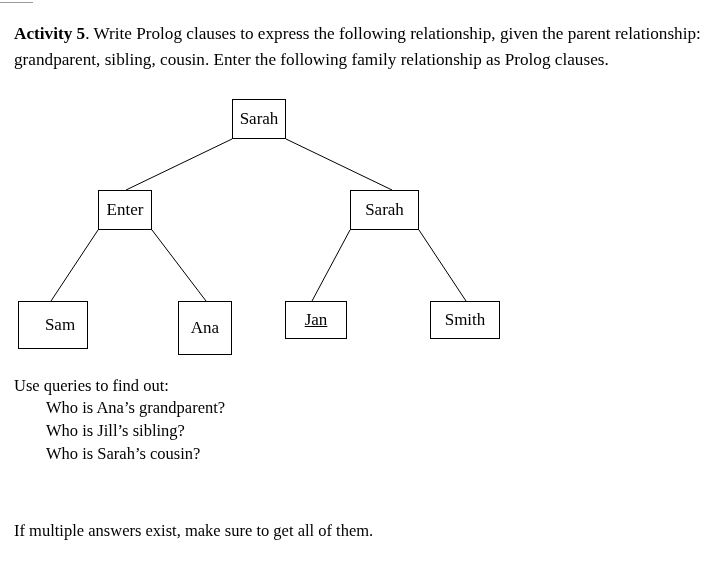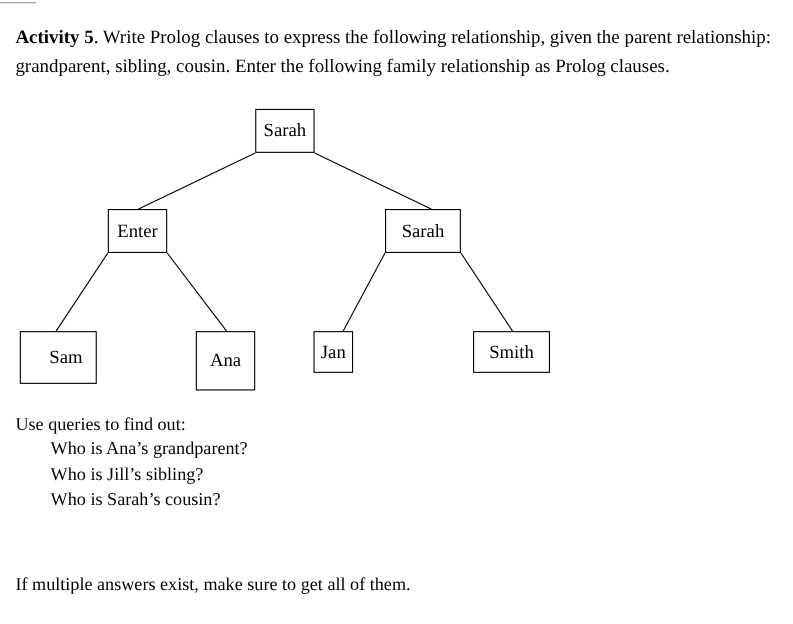--- a/index.html
+++ b/index.html
@@ -70,21 +70,21 @@
   }
 
   
   #node-bill   { left: 232px; top: 9px;   width: 54px; height: 40px; }
   
   #node-jill   { left: 98px;  top: 100px; width: 54px; height: 40px; }
   #node-sarah  { left: 350px; top: 100px; width: 69px; height: 40px; }
   
   #node-sam    { left: 18px;  top: 211px; width: 70px; height: 48px; padding-left: 14px; }
   #node-ana    { left: 178px; top: 211px; width: 54px; height: 54px; align-items: center; }
-  #node-jan    { left: 285px; top: 211px; width: 36px; height: 38px; }
+  #node-jan    { left: 285px; top: 211px; width: 62px; height: 38px; text-decoration: underline; }
   #node-smith  { left: 430px; top: 211px; width: 70px; height: 38px; justify-content: flex-end; }
 
   
   .body-text {
     position: absolute;
     left: 14px;
     font-size: 16.5px;
     line-height: 23px;
     white-space: pre-line;
   }

